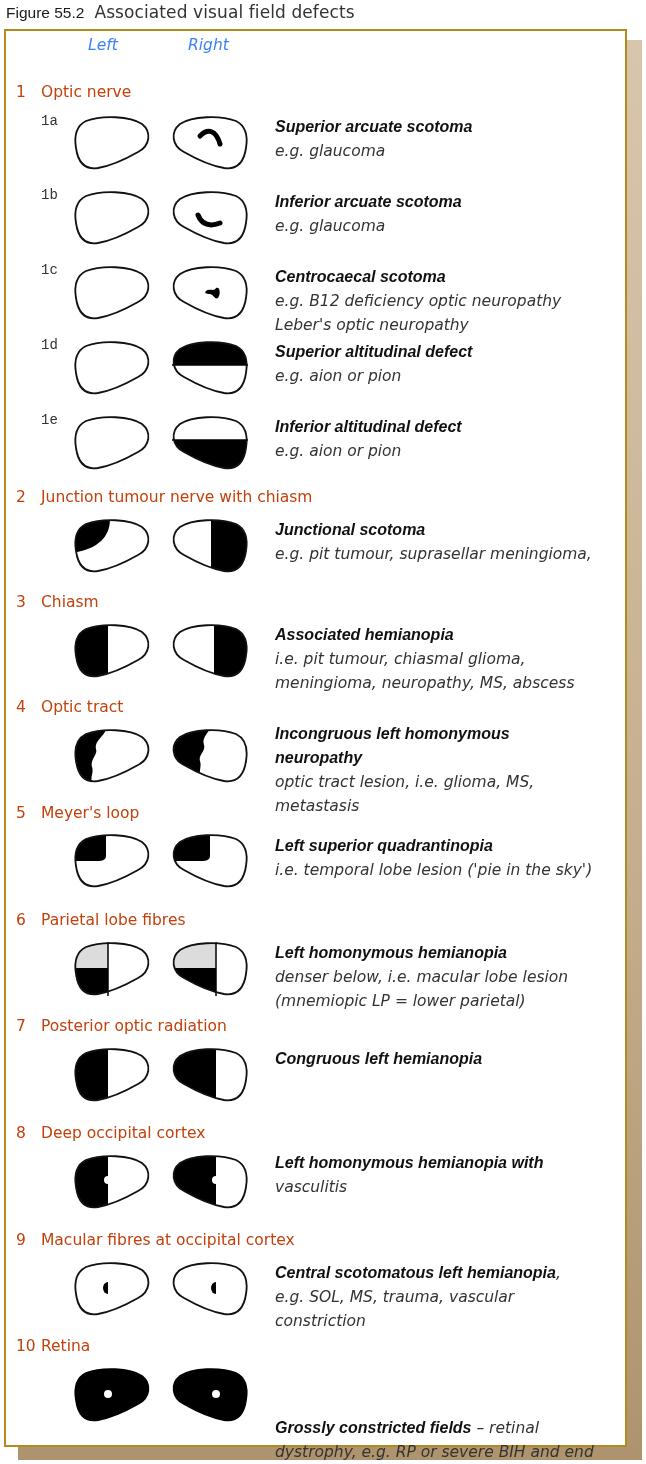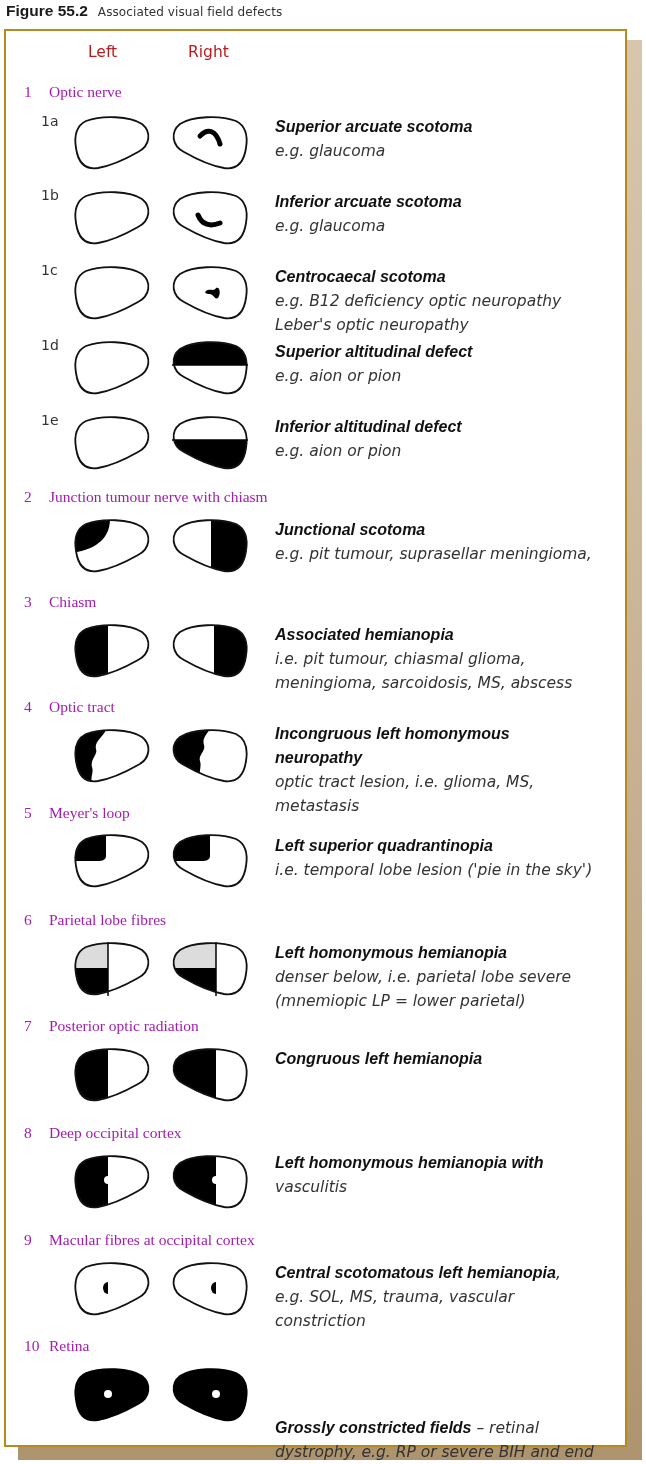--- a/index.html
+++ b/index.html
@@ -1,28 +1,28 @@
 <!DOCTYPE html>
 <html><head>
 <meta charset="utf-8">
 <style>
   html, body { margin: 0; padding: 0; background: #ffffff; }
   body { width: 646px; height: 1464px; position: relative; overflow: hidden;
          font-family: "DejaVu Sans", sans-serif; color: #1a1a1a; }
   .fig-title { position: absolute; left: 6px; top: 2px; font-size: 15px; white-space: nowrap; }
-  .fig-title b { font-family: "Liberation Sans", sans-serif; font-weight: bold; font-size: 15.5px; }
-  .fig-title span.t { font-family: "DejaVu Sans", sans-serif; font-size: 12px; color: #333; margin-left: 10px; letter-spacing: 0.1px; margin-top: 44px; }
+  .fig-title b { font-family: "Liberation Sans", sans-serif; font-weight: normal; font-size: 15.5px; }
+  .fig-title span.t { font-family: "DejaVu Sans", sans-serif; font-size: 17px; color: #333; margin-left: 10px; letter-spacing: 0.1px; margin-top: 44px; }
   .shadow { position: absolute; left: 18px; top: 40px; width: 624px; height: 1420px; background: #b49b78;
             background: linear-gradient(180deg, #d8c6ac 0%, #c4ad8c 60%, #ae946e 100%); }
   .panel { position: absolute; left: 4px; top: 29px; width: 623px; height: 1418px; background: #ffffff;
            border: 2px solid #b48a1e; box-sizing: border-box; }
-  .col-head { position: absolute; top: 43px; font-size: 15.5px; color: #b91c1c; }
-  .sec { position: absolute; left: 24px; font-size: 15.5px; color: #a21caf; white-space: nowrap; font-family: Liberation Serif, serif; }
+  .col-head { position: absolute; top: 36px; font-size: 15.5px; color: #3b82f6; font-style: italic; }
+  .sec { position: absolute; left: 16px; font-size: 15.5px; color: #c2410c; white-space: nowrap; }
   .sec .num { display: inline-block; width: 25px; }
-  .sub { position: absolute; left: 41px; font-size: 14px; color: #333; }
+  .sub { position: absolute; left: 41px; font-size: 14px; color: #333; font-family: Liberation Mono, monospace; }
   .field { position: absolute; width: 80px; height: 54px; }
   .desc { position: absolute; left: 275px; width: 350px; font-size: 15.5px; line-height: 24px; color: #333; font-style: italic; }
   .desc .h { font-family: "Liberation Sans", sans-serif; font-weight: bold; color: #111; font-size: 16px; }
   svg { display: block; overflow: visible; }
 </style>
 </head>
 <body>
 
 <svg width="0" height="0" style="position:absolute">
   <defs>
@@ -318,35 +318,35 @@
   <div class="h">Inferior altitudinal defect</div>
   <div>e.g. aion or pion</div>
 </div>
 <div class="desc" style="top:518px">
   <div class="h">Junctional scotoma</div>
   <div>e.g. pit tumour, suprasellar meningioma,</div>
 </div>
 <div class="desc" style="top:623px">
   <div class="h">Associated hemianopia</div>
   <div>i.e. pit tumour, chiasmal glioma,</div>
-  <div>meningioma, sarcoidosis, MS, abscess</div>
+  <div>meningioma, neuropathy, MS, abscess</div>
 </div>
 <div class="desc" style="top:722px">
   <div class="h">Incongruous left homonymous</div>
   <div class="h">neuropathy</div>
   <div>optic tract lesion, i.e. glioma, MS,</div>
   <div>metastasis</div>
 </div>
 <div class="desc" style="top:834px">
   <div class="h">Left superior quadrantinopia</div>
   <div>i.e. temporal lobe lesion ('pie in the sky')</div>
 </div>
 <div class="desc" style="top:941px">
   <div class="h">Left homonymous hemianopia</div>
-  <div>denser below, i.e. parietal lobe severe</div>
+  <div>denser below, i.e. macular lobe lesion</div>
   <div>(mnemiopic LP = lower parietal)</div>
 </div>
 <div class="desc" style="top:1047px">
   <div class="h">Congruous left hemianopia</div>
 </div>
 <div class="desc" style="top:1151px">
   <div class="h">Left homonymous hemianopia with</div>
   <div>vasculitis</div>
 </div>
 <div class="desc" style="top:1261px">

